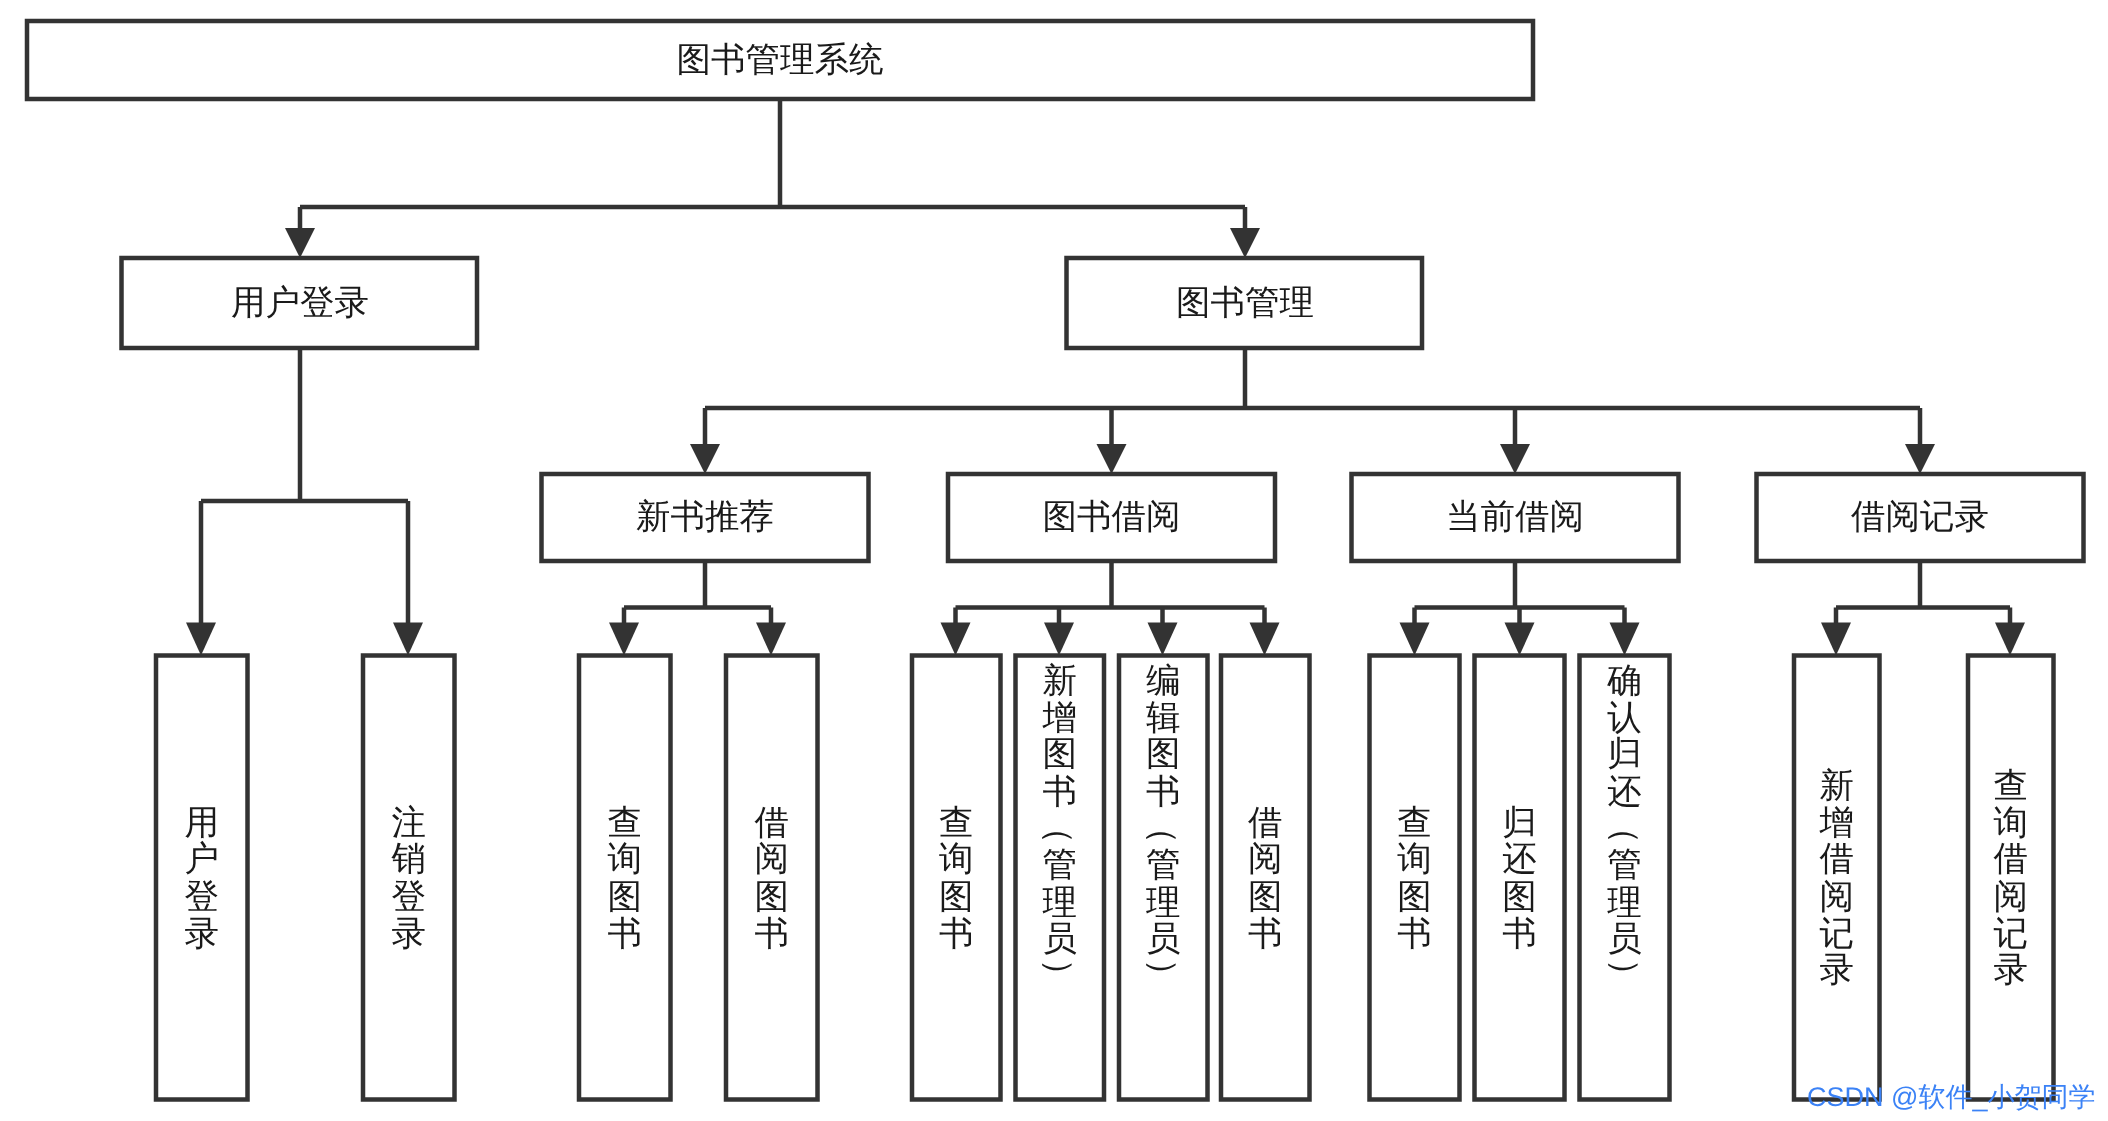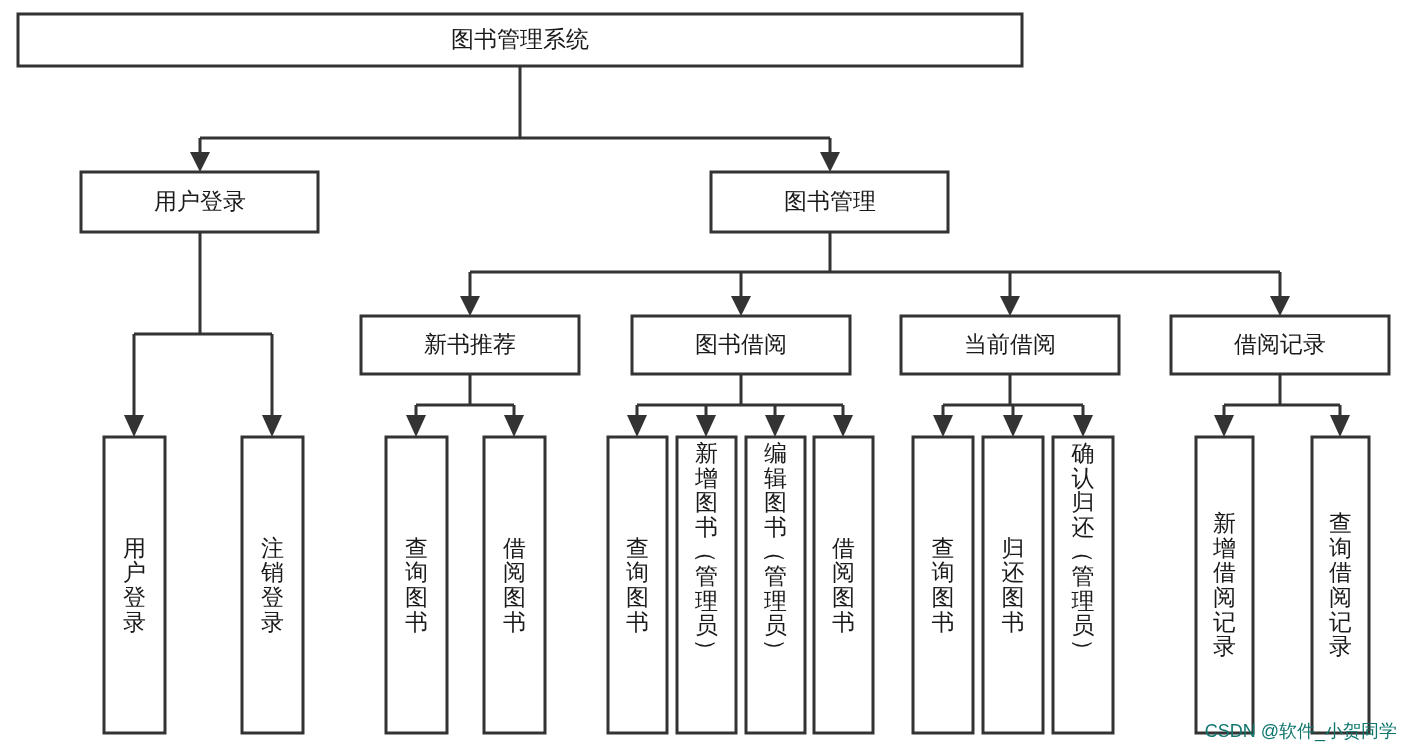--- a/index.html
+++ b/index.html
@@ -61,21 +61,21 @@
   }
   .vert-text-wrap span.ch {
     display: block;
     text-align: center;
   }
   .watermark {
     position: absolute;
     right: 8px;
     bottom: 4px;
     font-size: 18px;
-    color: #0f766e;
+    color: #3b82f6;
     font-family: "Liberation Sans", "DejaVu Sans", sans-serif;
     white-space: nowrap;
   }
 </style>
 </head>
 <body>
 
 <div id="diagram-root">
 
   <svg class="canvas" viewBox="0 0 1405 747">

